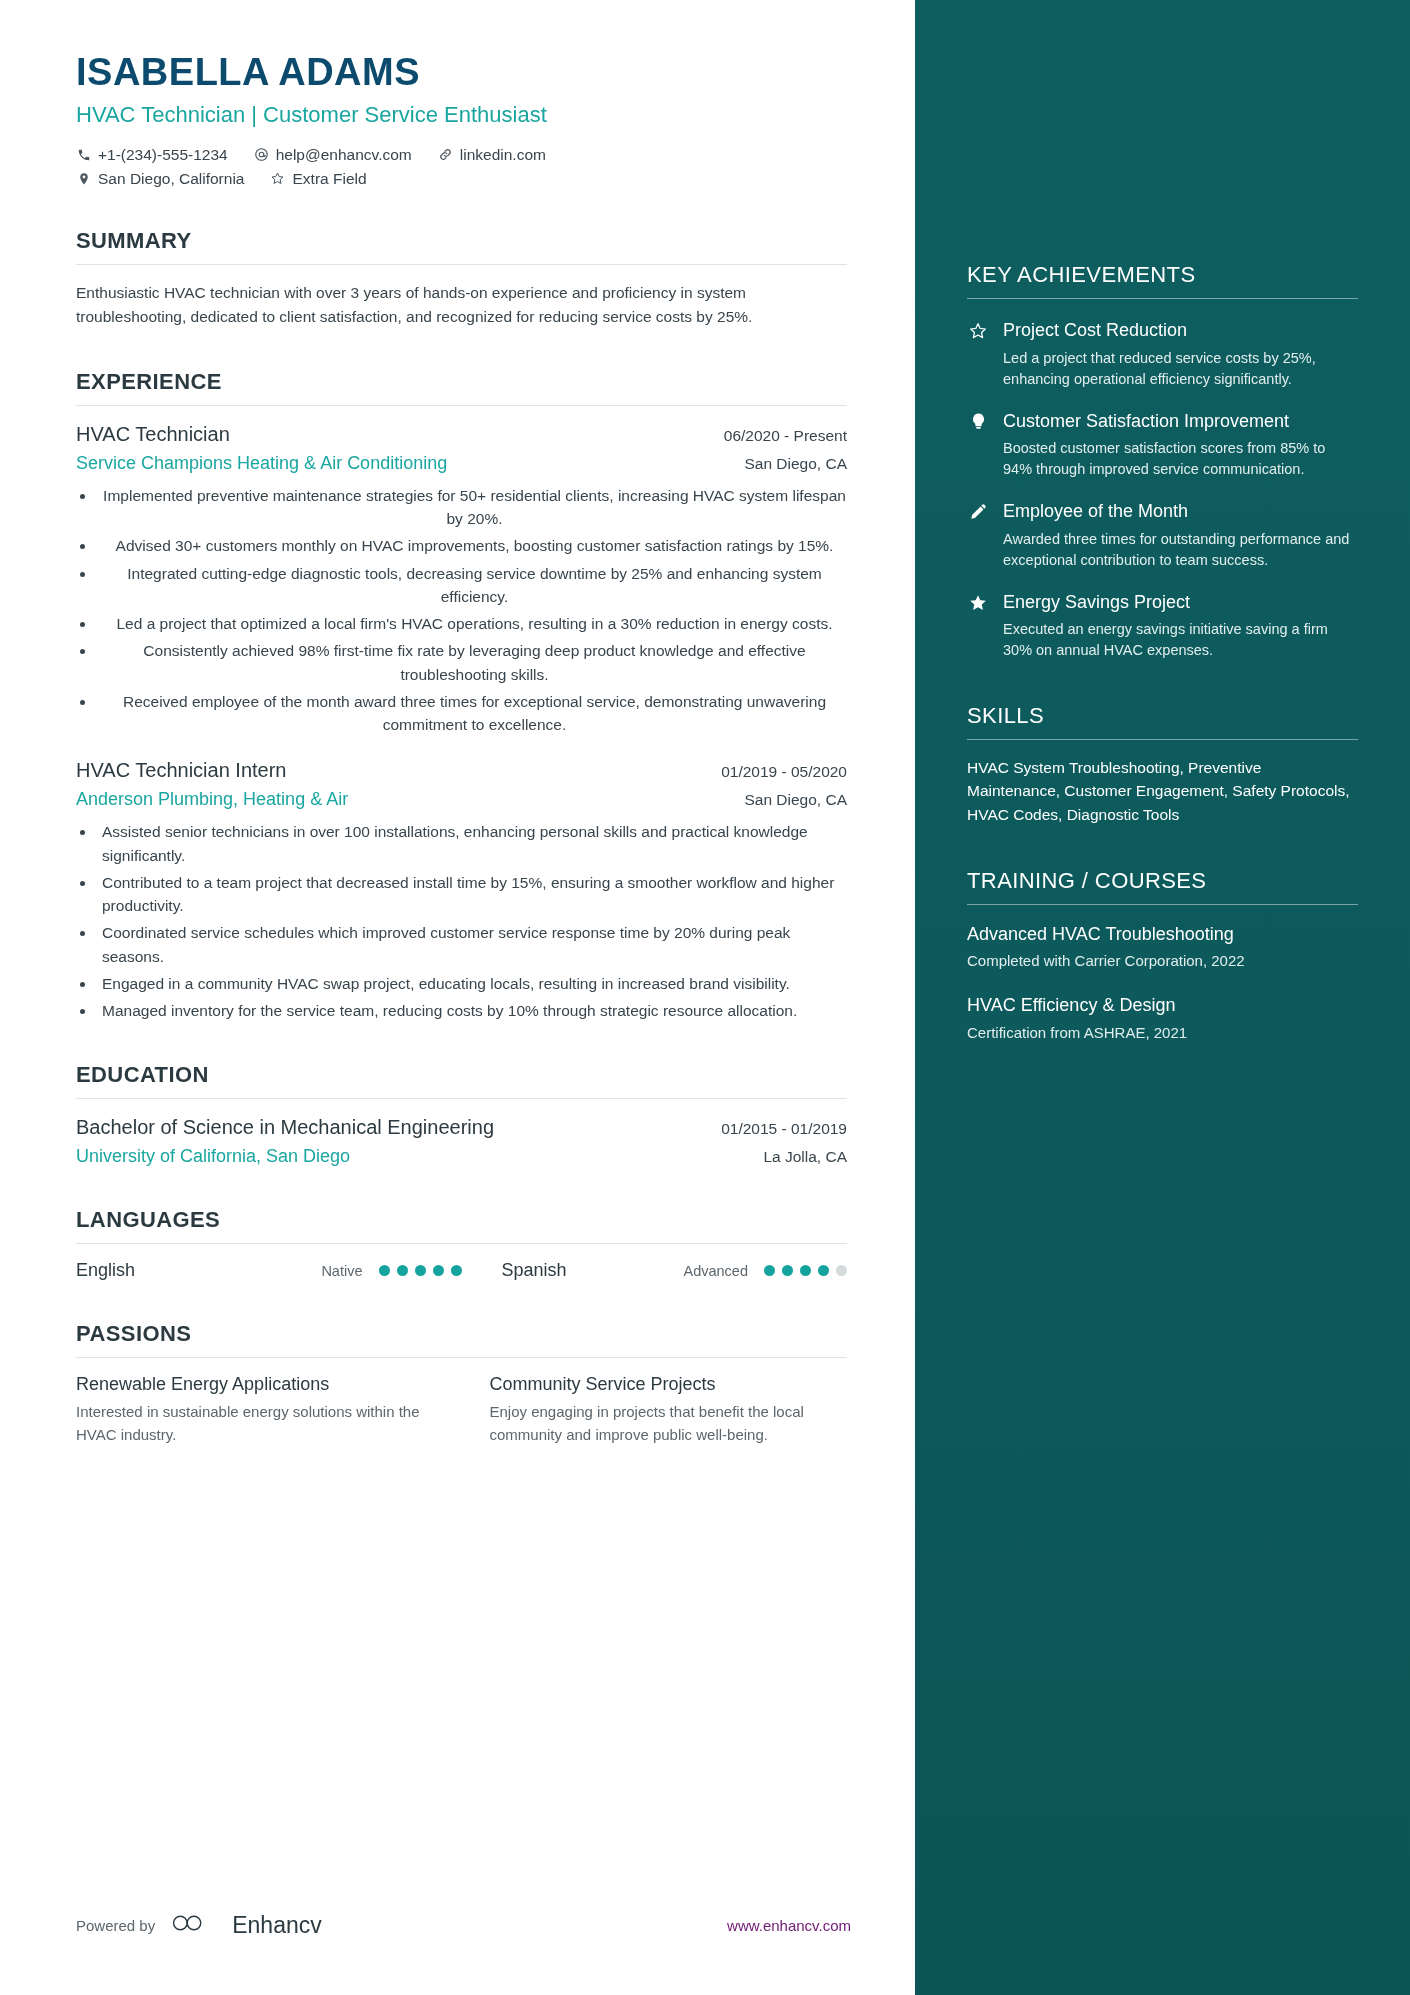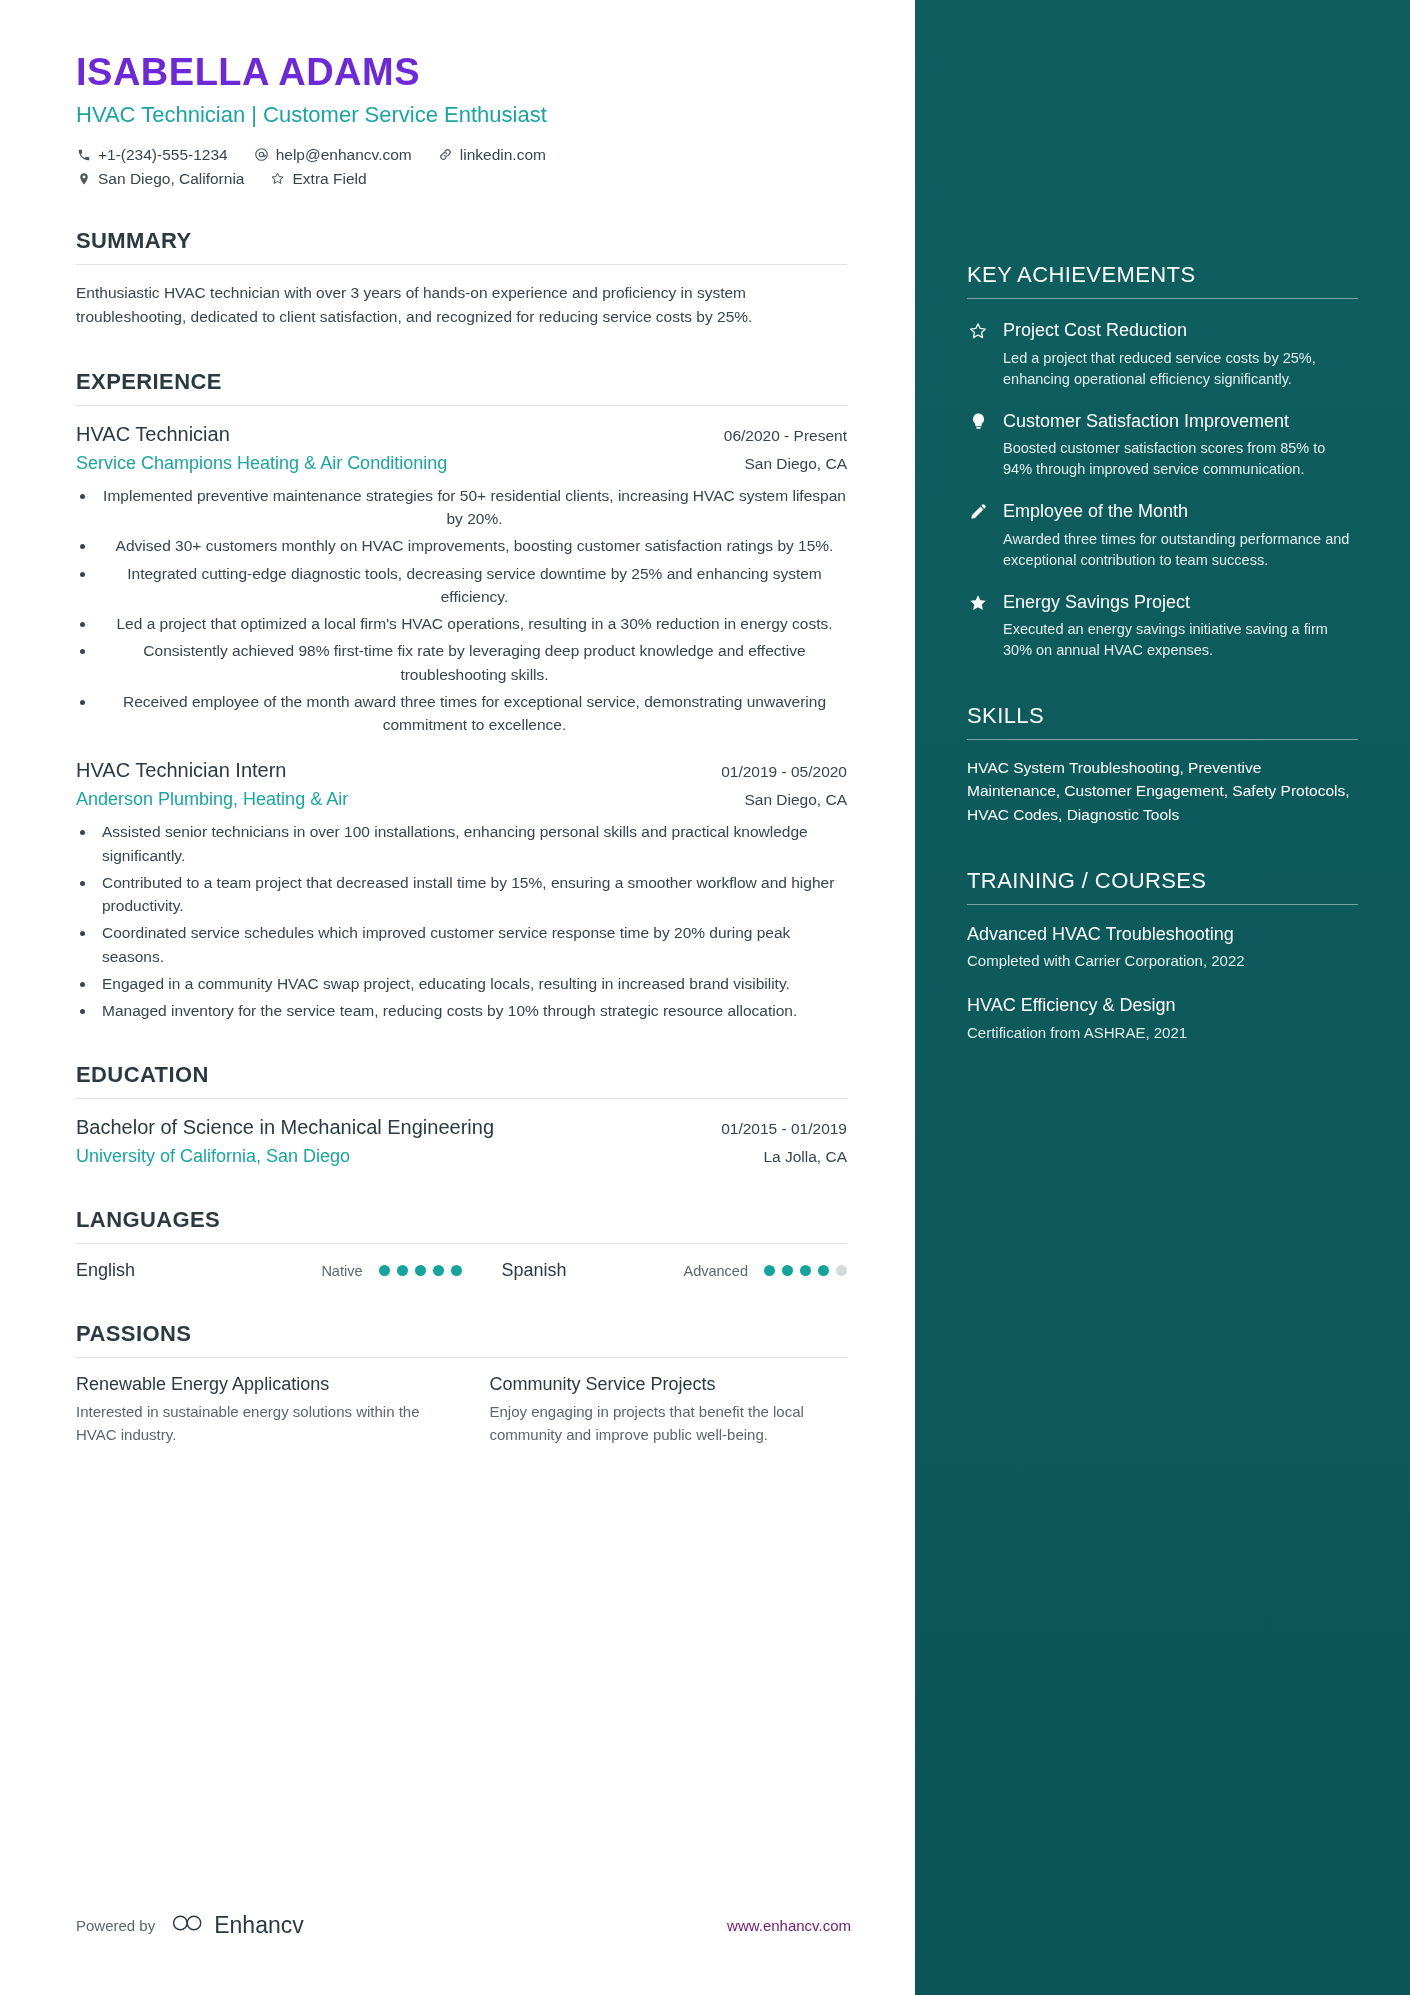--- a/index.html
+++ b/index.html
@@ -31,21 +31,21 @@
   }
   .right {
     padding: 262px 52px 0 52px;
     color: #ffffff;
   }
   
   .name {
     font-size: 38px;
     font-weight: bold;
     letter-spacing: 0.5px;
-    color: #6d28d9;
+    color: #0c4a6e;
     line-height: 1.1;
   }
   .headline {
     font-size: 22px;
     color: #1aa6a0;
     margin-top: 8px;
     font-weight: 400;
   }
   .contact-row {
     display: flex;
@@ -193,21 +193,21 @@
   .powered {
     display: flex;
     align-items: center;
     gap: 16px;
     font-size: 15px;
     color: #5d666c;
   }
   .brand {
     display: flex;
     align-items: center;
-    gap: 9px;
+    gap: 27px;
     font-size: 23px;
     color: #2b3a41;
   }
   .site { font-size: 15px; color: #701a75; }
   
   .rsec { margin-bottom: 30px; }
   .rsec-title {
     font-size: 22px;
     letter-spacing: 0.4px;
     color: #ffffff;

